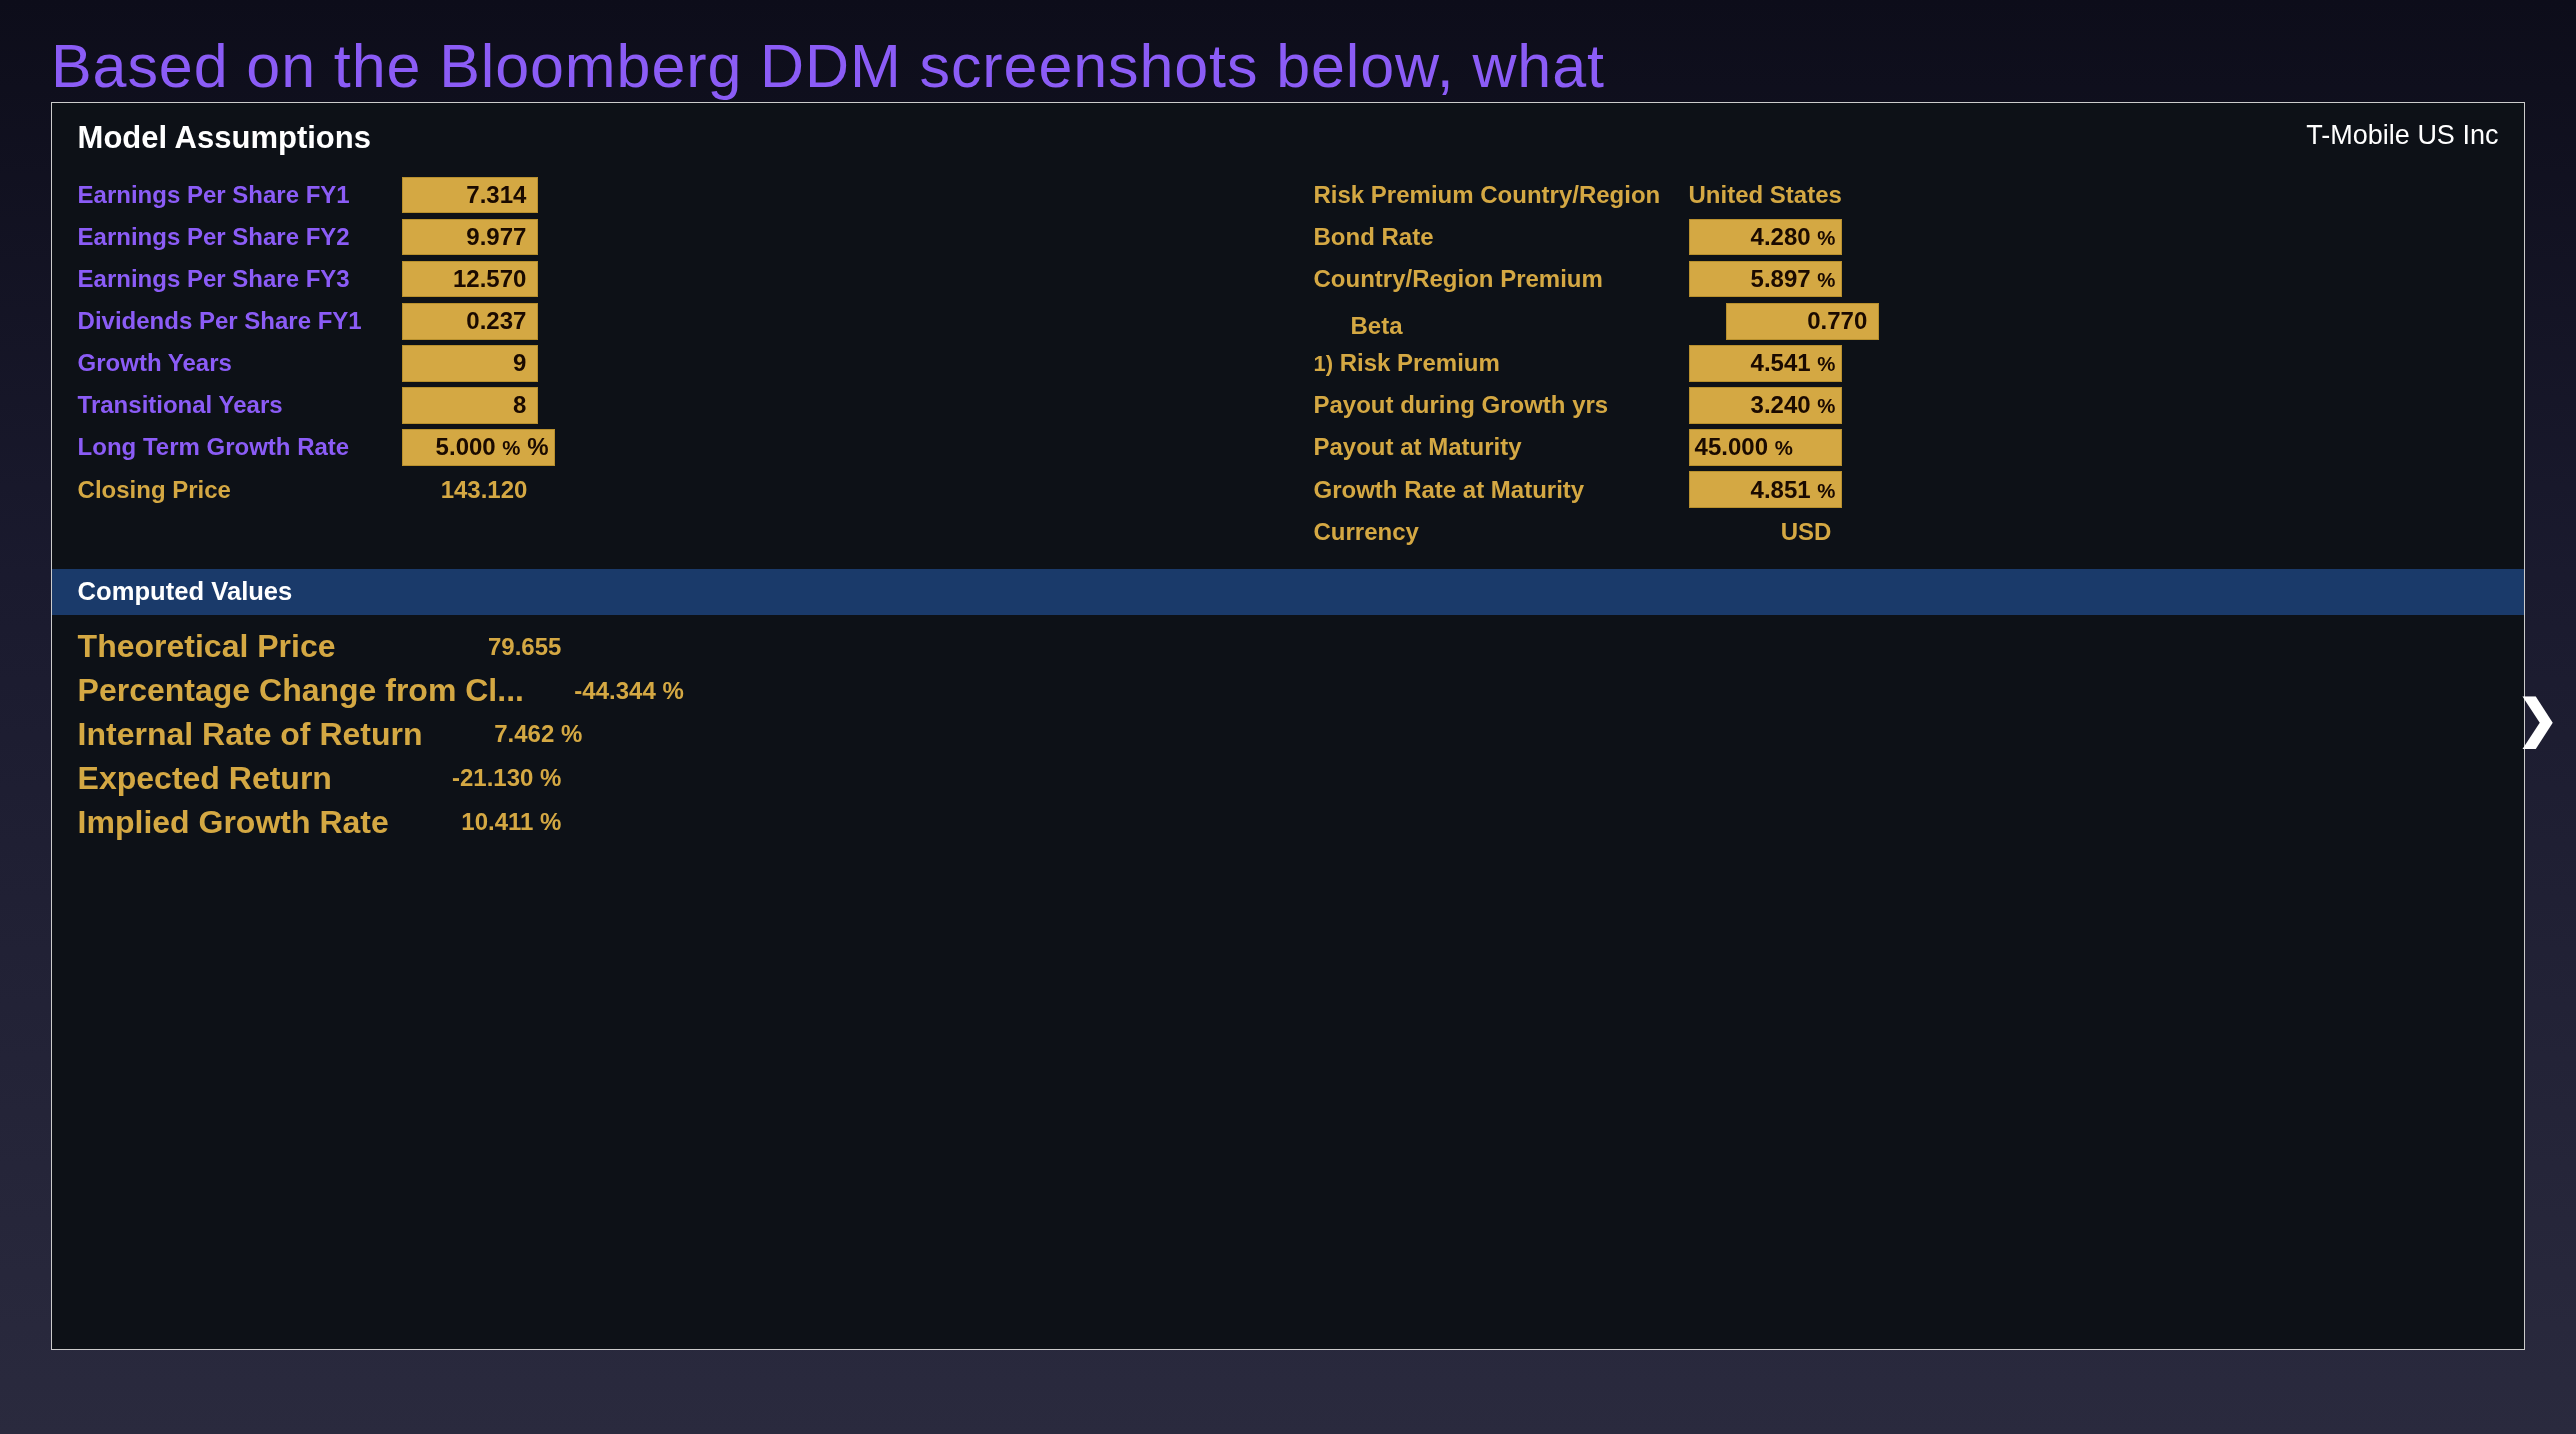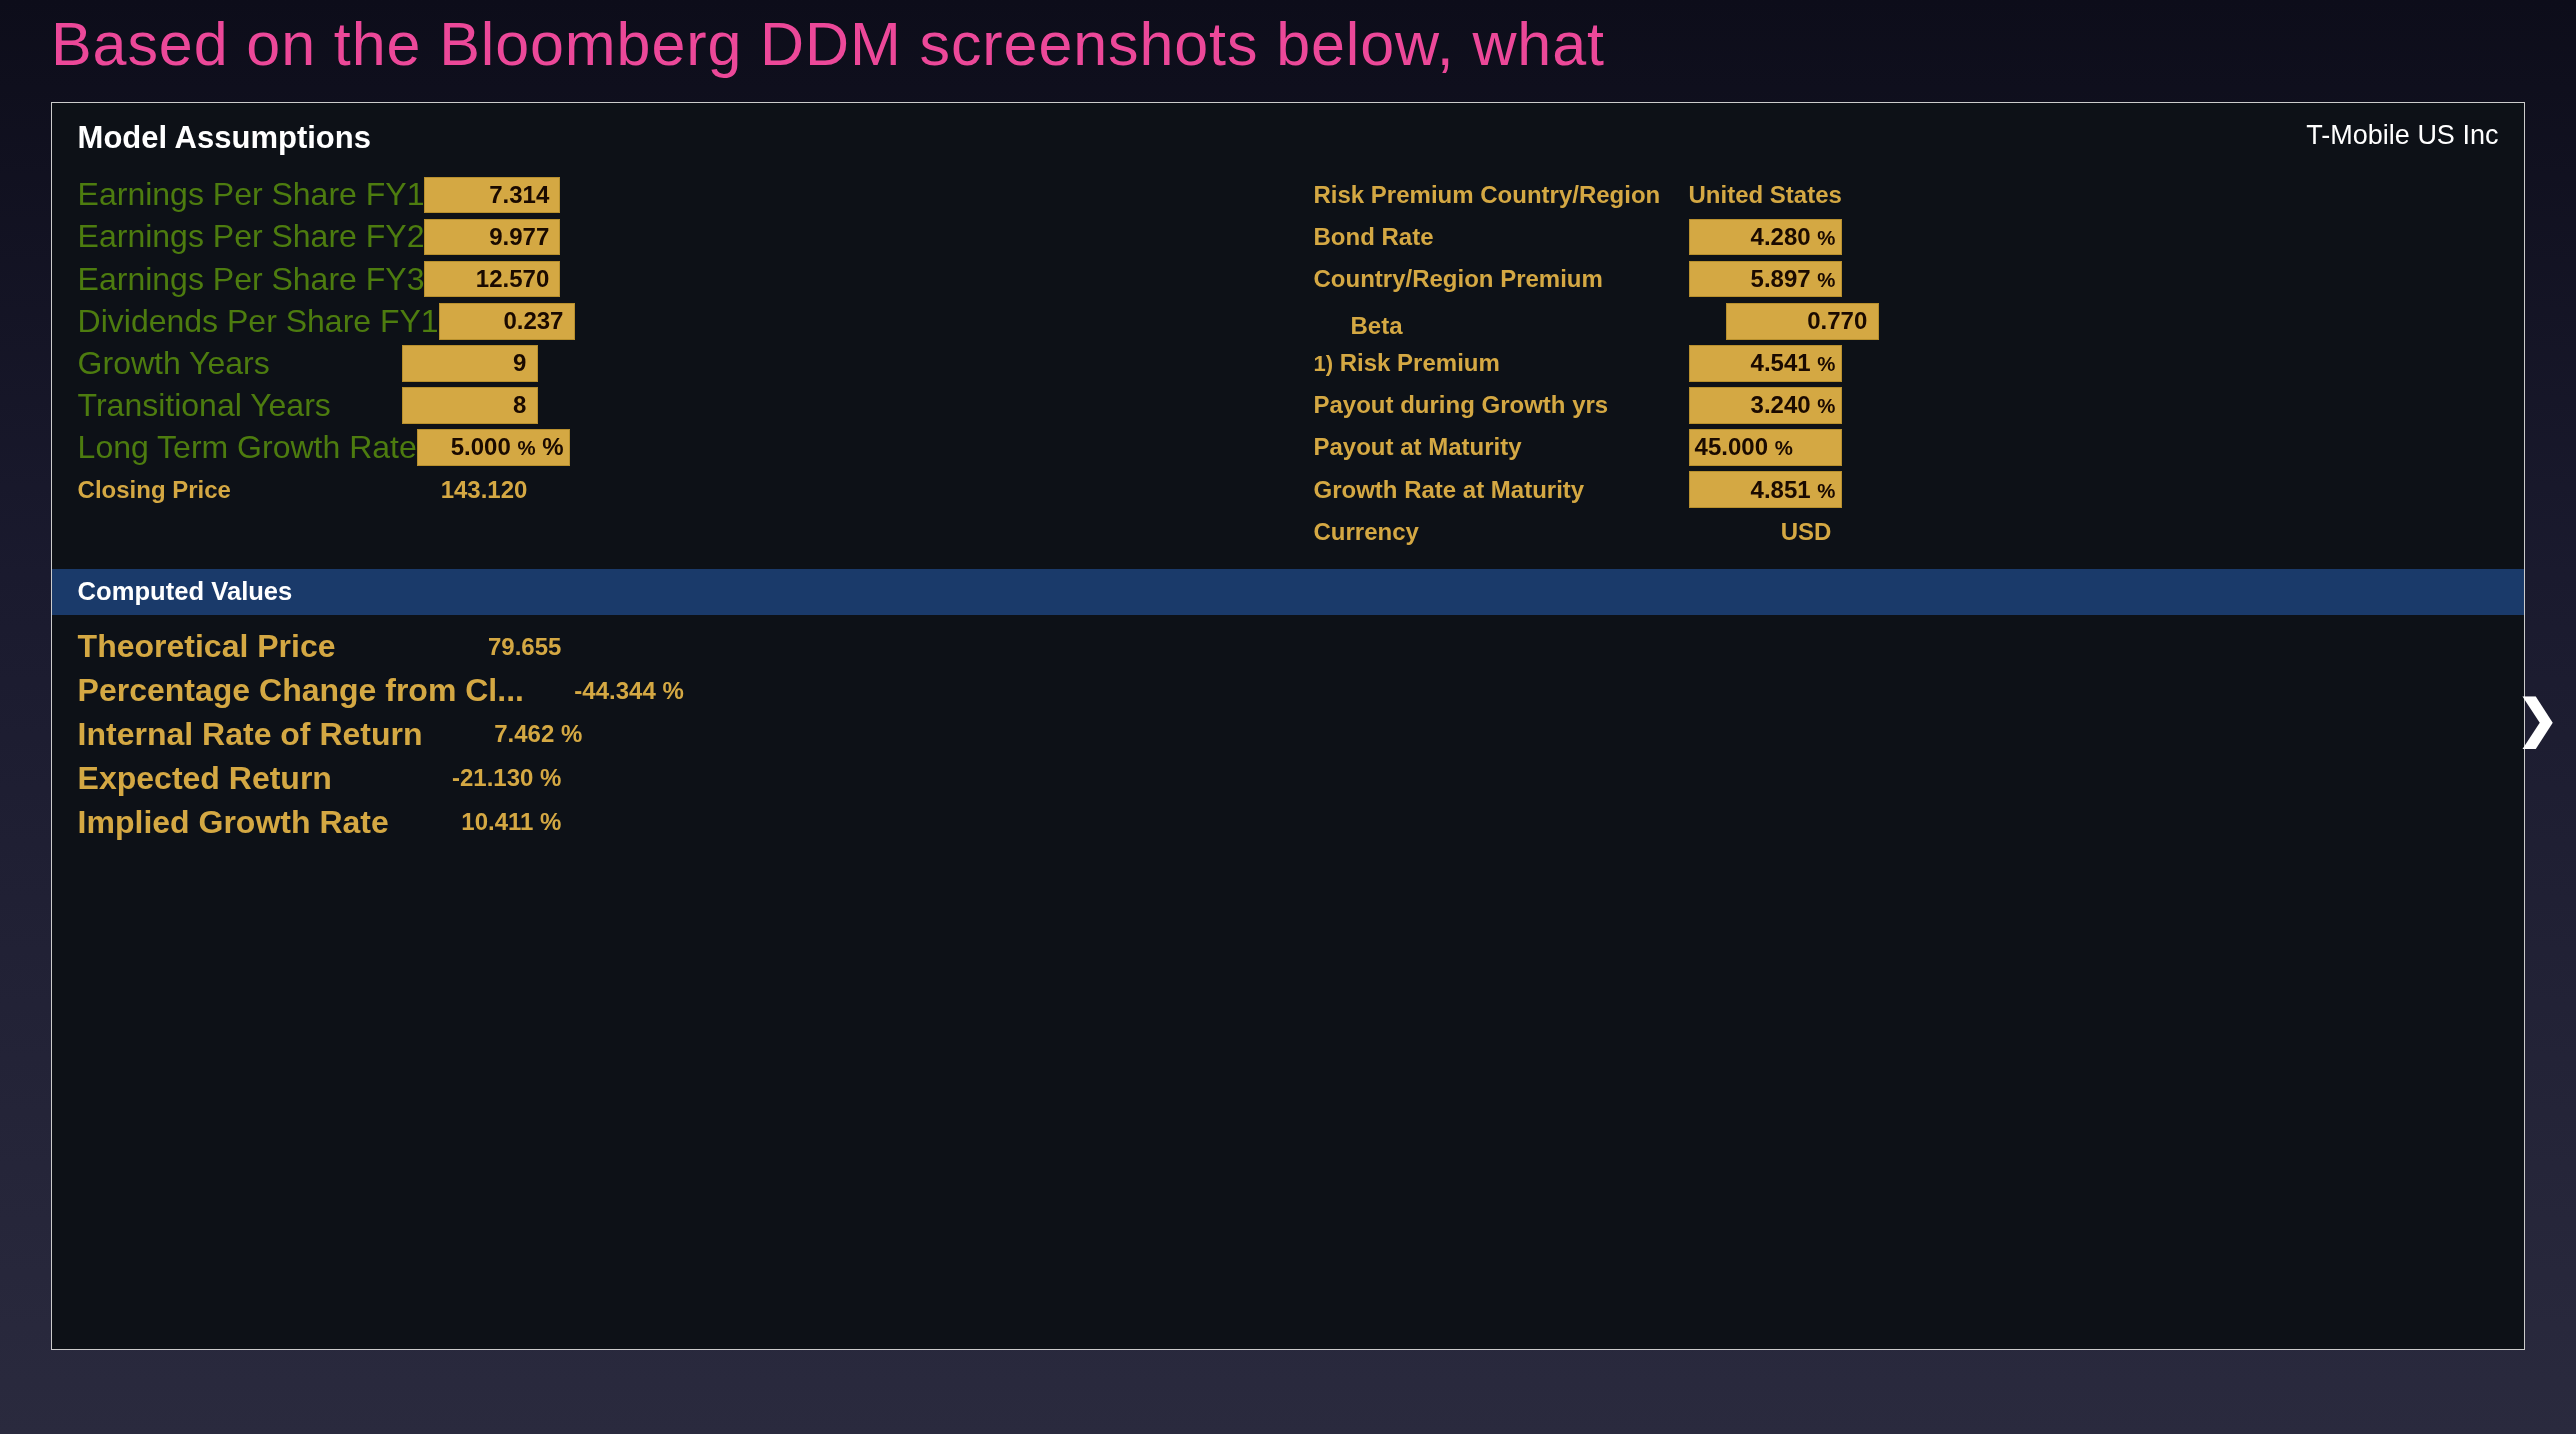--- a/index.html
+++ b/index.html
@@ -14,23 +14,23 @@
     }
 
     .bg-overlay {
       position: absolute;
       inset: 0;
       background: linear-gradient(180deg, #0d0d1a 0%, #1a1a2e 40%, #2a2a3e 100%);
     }
 
     .page-title {
       position: absolute;
-      top: 9px;
+      top: 31px;
       left: 51px;
-      color: #ec4899;
+      color: #8b5cf6;
       font-size: 61px;
       font-weight: 300;
       letter-spacing: 0.9px;
       z-index: 10;
     }
 
     .main-panel {
       position: absolute;
       top: 102px;
       left: 51px;
@@ -76,23 +76,23 @@
     }
 
     .data-row {
       display: flex;
       align-items: center;
       margin-bottom: 5.1px;
       min-height: 37px;
     }
 
     .row-label {
-      color: #4d7c0f;
-      font-size: 32px;
-      font-weight: 400;
+      color: #8b5cf6;
+      font-size: 24px;
+      font-weight: 700;
       min-width: 324px;
       flex-shrink: 0;
     }
 
     .row-value {
       background: #d4a843;
       color: #1a0a00;
       font-size: 24px;
       font-weight: 700;
       padding: 3.4px 10.2px;

